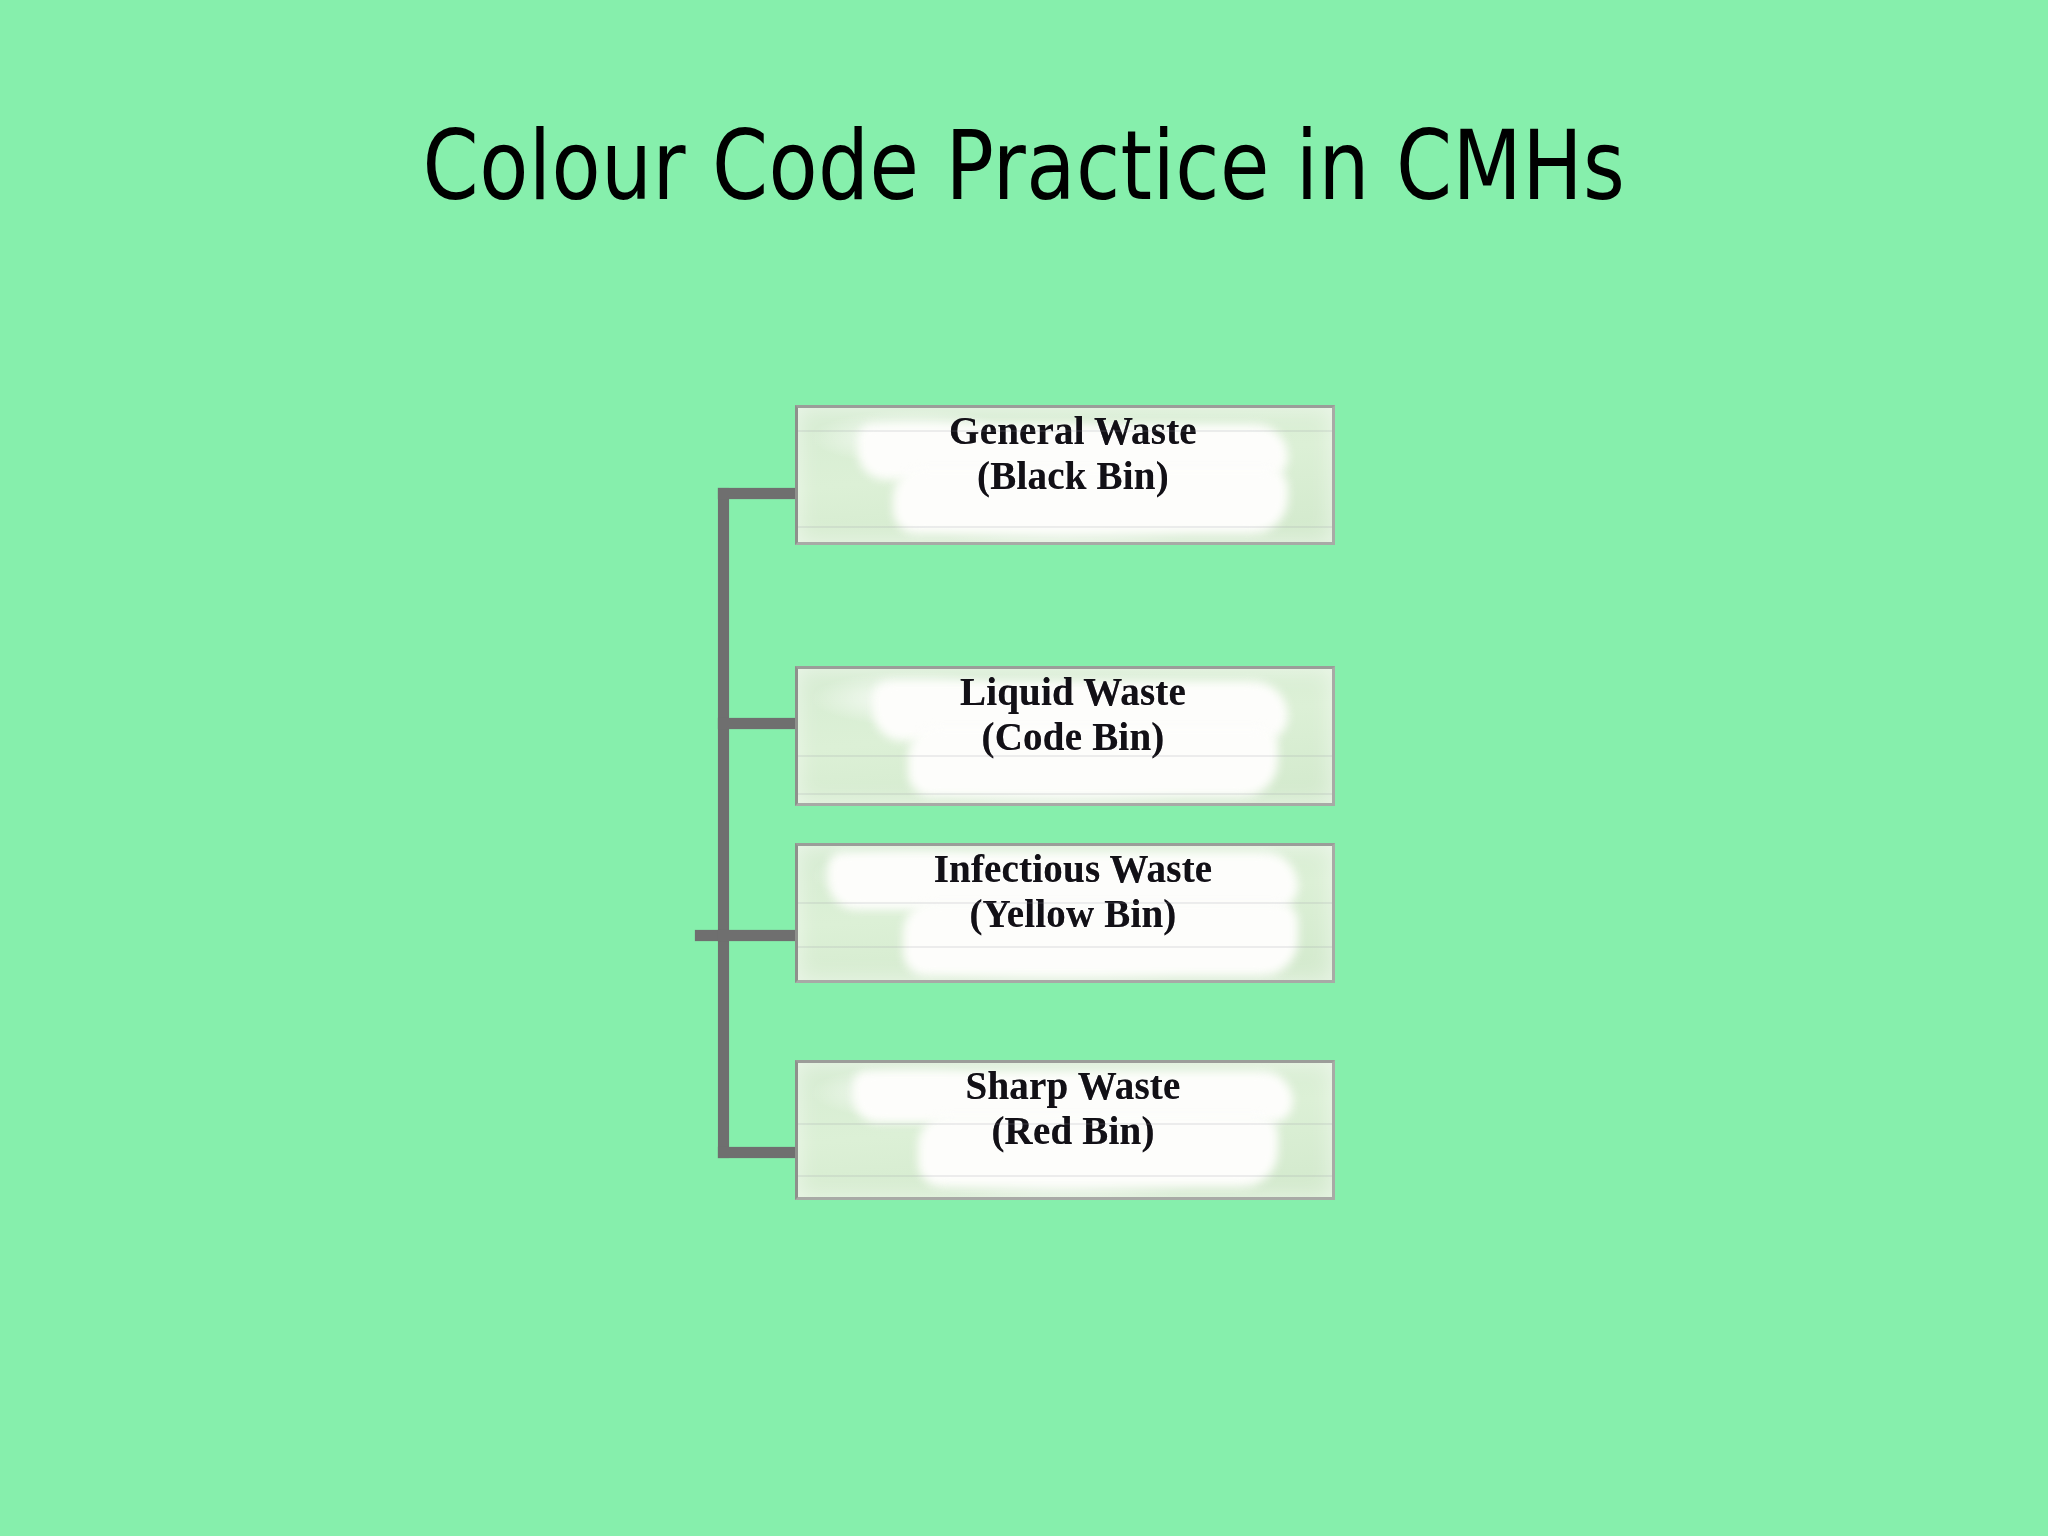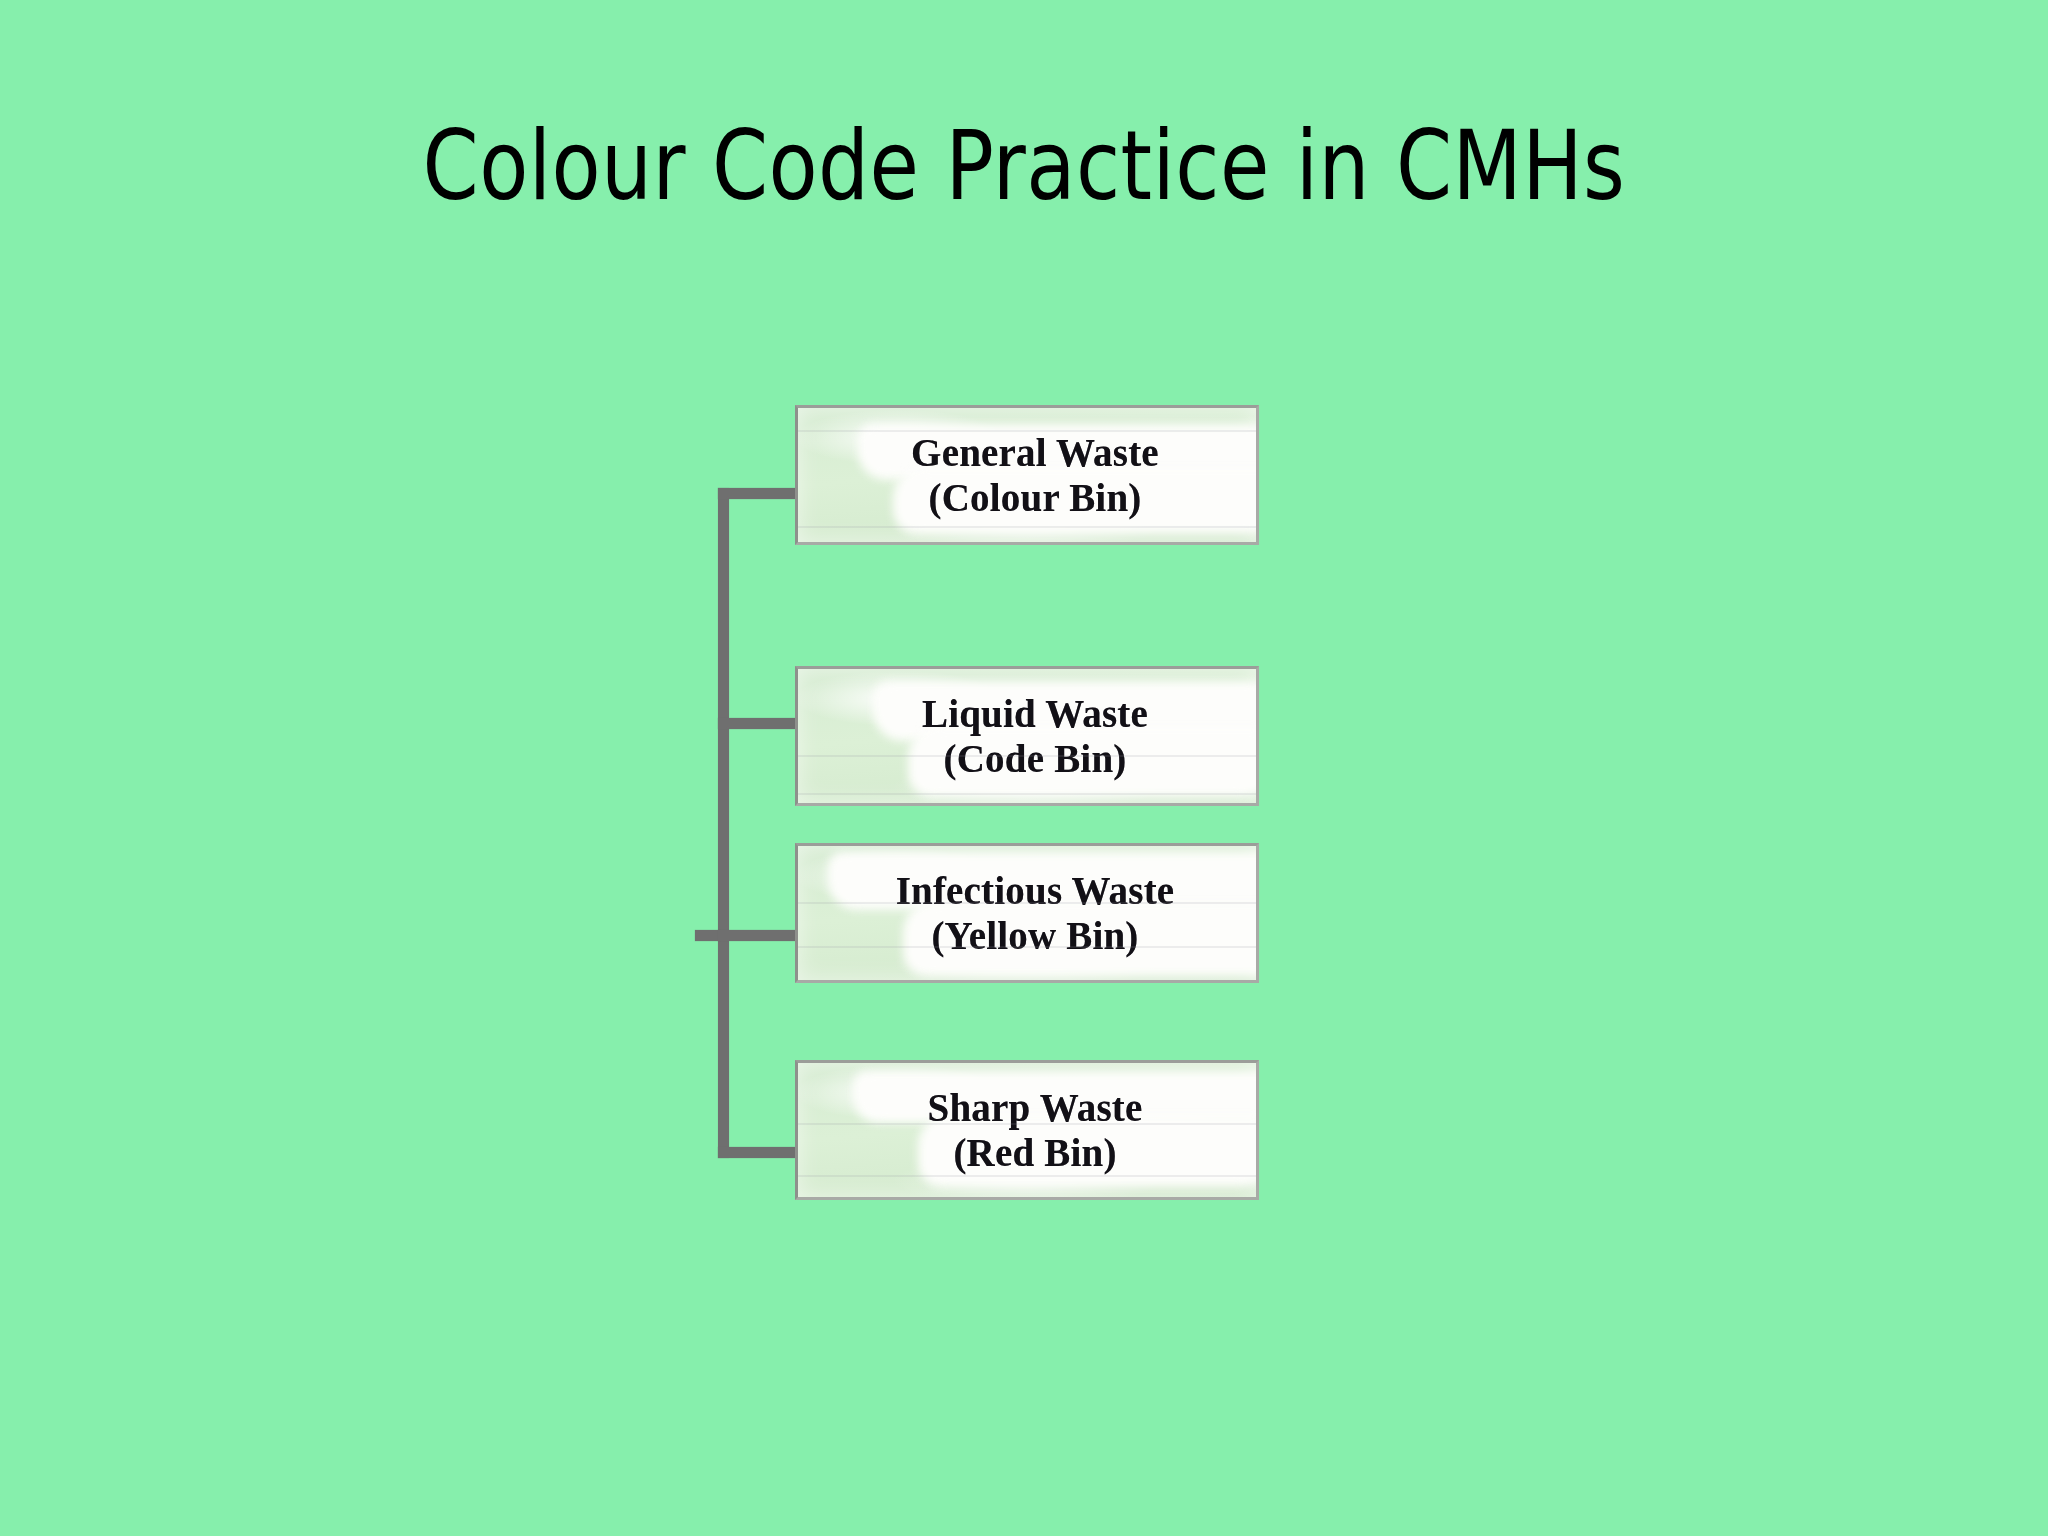--- a/index.html
+++ b/index.html
@@ -79,35 +79,34 @@
   }
   #branch-1 { top: 98px; }
   #branch-2 { top: 328px; }
   #branch-3 { top: 540px; }
   #branch-4 { top: 757px; }
 
   
   .wbox {
     position: absolute;
     left: 105px;
-    width: 464px;
+    width: 540px;
     box-sizing: border-box;
     border: 3px solid #a8aaa6;
     border-top-color: #9b9d99;
     border-left-color: #8e908c;
     background:
       radial-gradient(ellipse 150px 40px at 22% 22%, rgba(255,255,255,0.95) 0%, rgba(255,255,255,0.0) 70%),
       radial-gradient(ellipse 210px 60px at 62% 55%, rgba(255,255,255,0.9) 0%, rgba(255,255,255,0.0) 72%),
       radial-gradient(ellipse 180px 34px at 50% 88%, rgba(255,255,255,0.6) 0%, rgba(255,255,255,0.0) 75%),
       linear-gradient(175deg, #d6ecd2 0%, #dcf0d6 45%, #d2e9cc 100%);
     box-shadow: inset 0 0 22px rgba(255,255,255,0.55);
     display: flex;
     flex-direction: column;
     align-items: center;
-    justify-content: center;
     overflow: hidden;
     padding-left: 16px;
   }
   #box-1 { top: 15px;  height: 140px; }
   #box-2 { top: 235px; height: 140px; margin-top: 41px; }
   #box-3 { top: 453px; height: 140px; }
   #box-4 { top: 670px; height: 140px; }
 
   
   .patch {
@@ -161,21 +160,21 @@
     <div class="conn branch" id="branch-3"></div>
     <div class="conn branch" id="branch-4"></div>
 
     <div class="wbox" id="box-1">
       <div class="patch patch-a"></div>
       <div class="patch patch-b"></div>
       <div class="smudge" style="top:22px;"></div>
       <div class="smudge" style="top:118px;"></div>
       <div class="wbox-text">
         <span>General Waste</span>
-        <span class="wbox-line2">(Colour Bin)</span>
+        <span class="wbox-line2">(Black Bin)</span>
       </div>
     </div>
 
     <div class="wbox" id="box-2">
       <div class="patch patch-a" style="left:75px;top:12px;width:415px;height:60px;"></div>
       <div class="patch patch-b" style="left:110px;top:58px;width:370px;height:70px;"></div>
       <div class="smudge" style="top:86px;"></div>
       <div class="smudge" style="top:124px;"></div>
       <div class="wbox-text">
         <span>Liquid Waste</span>

